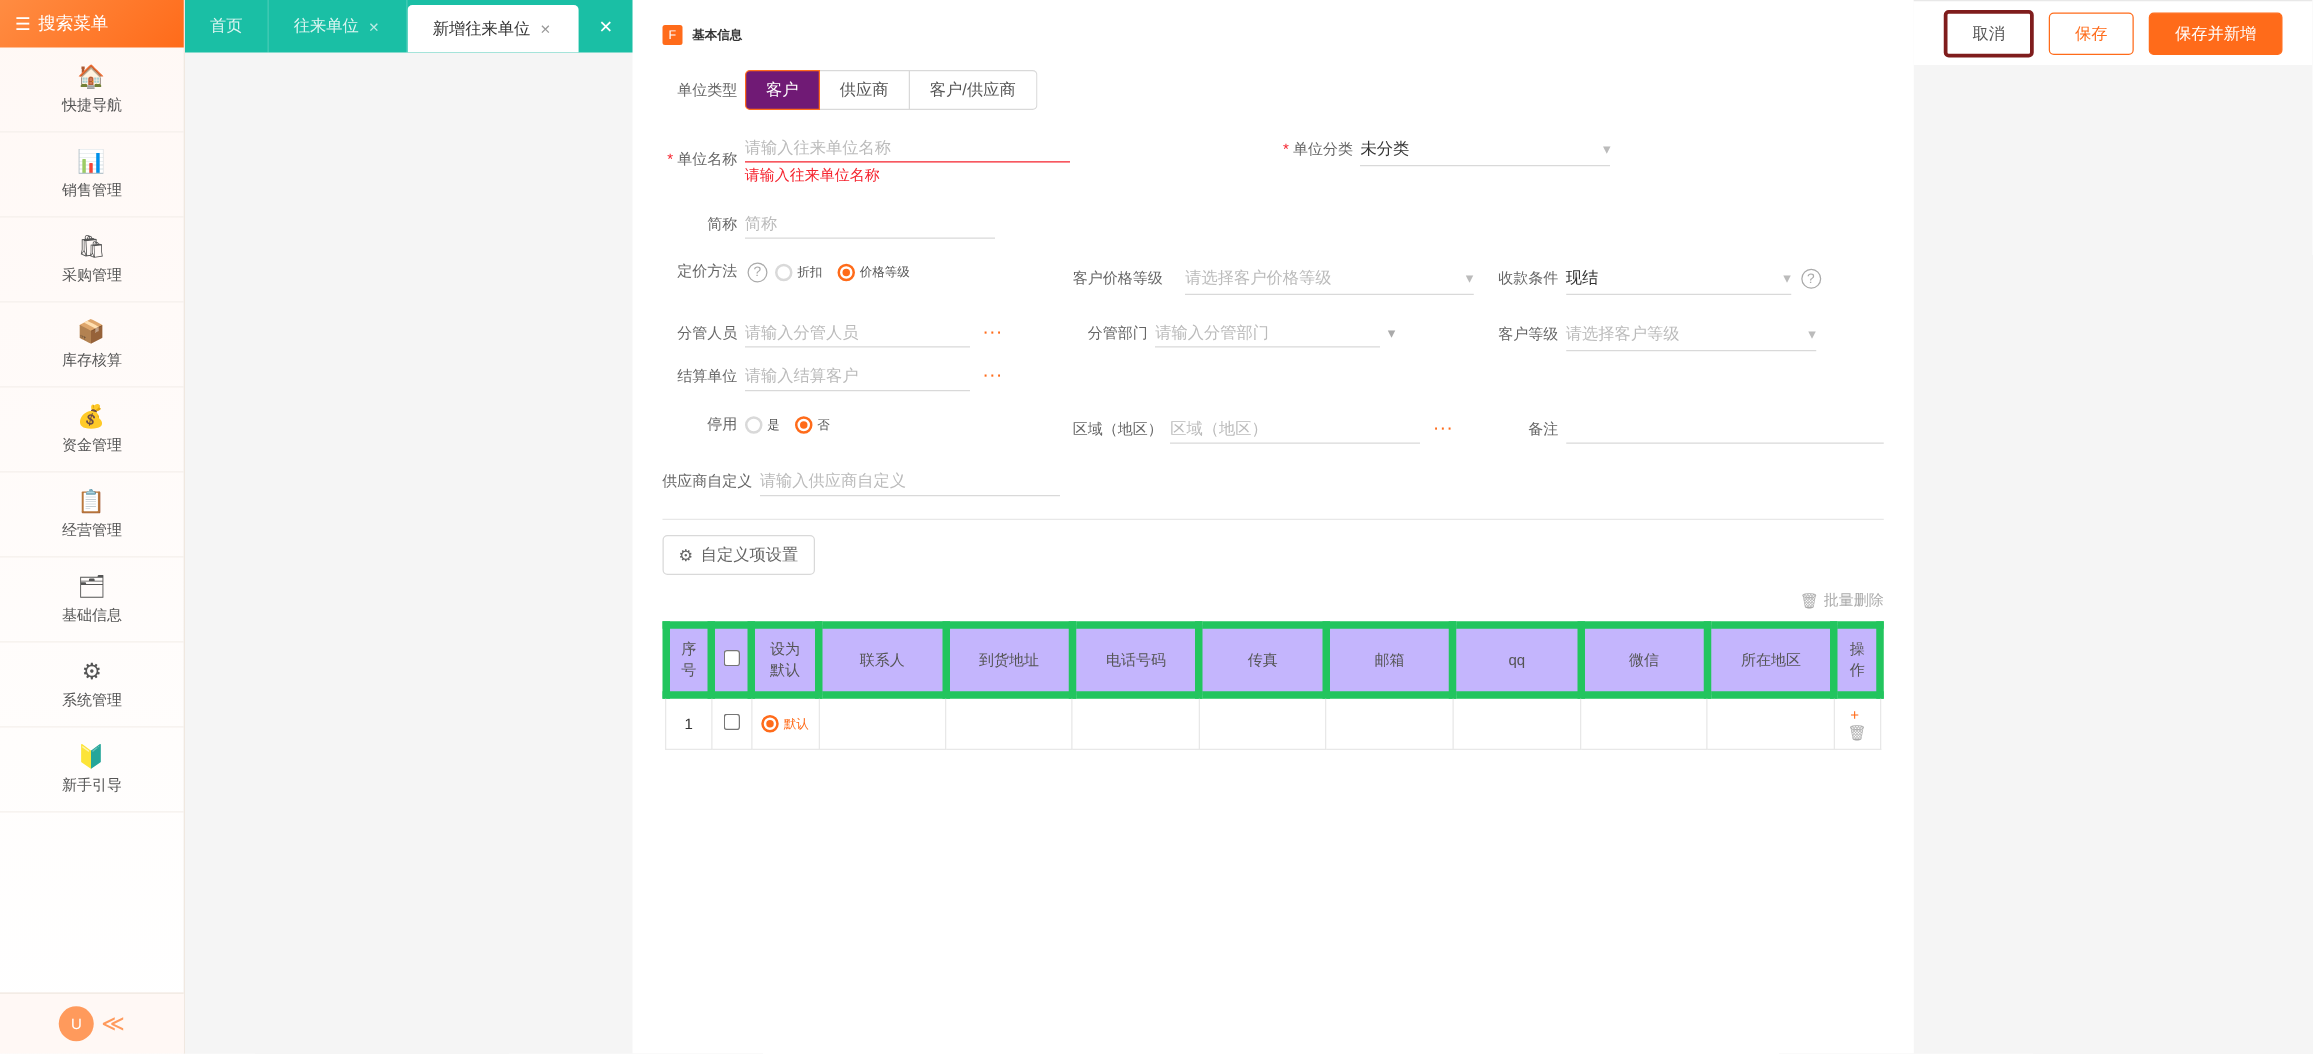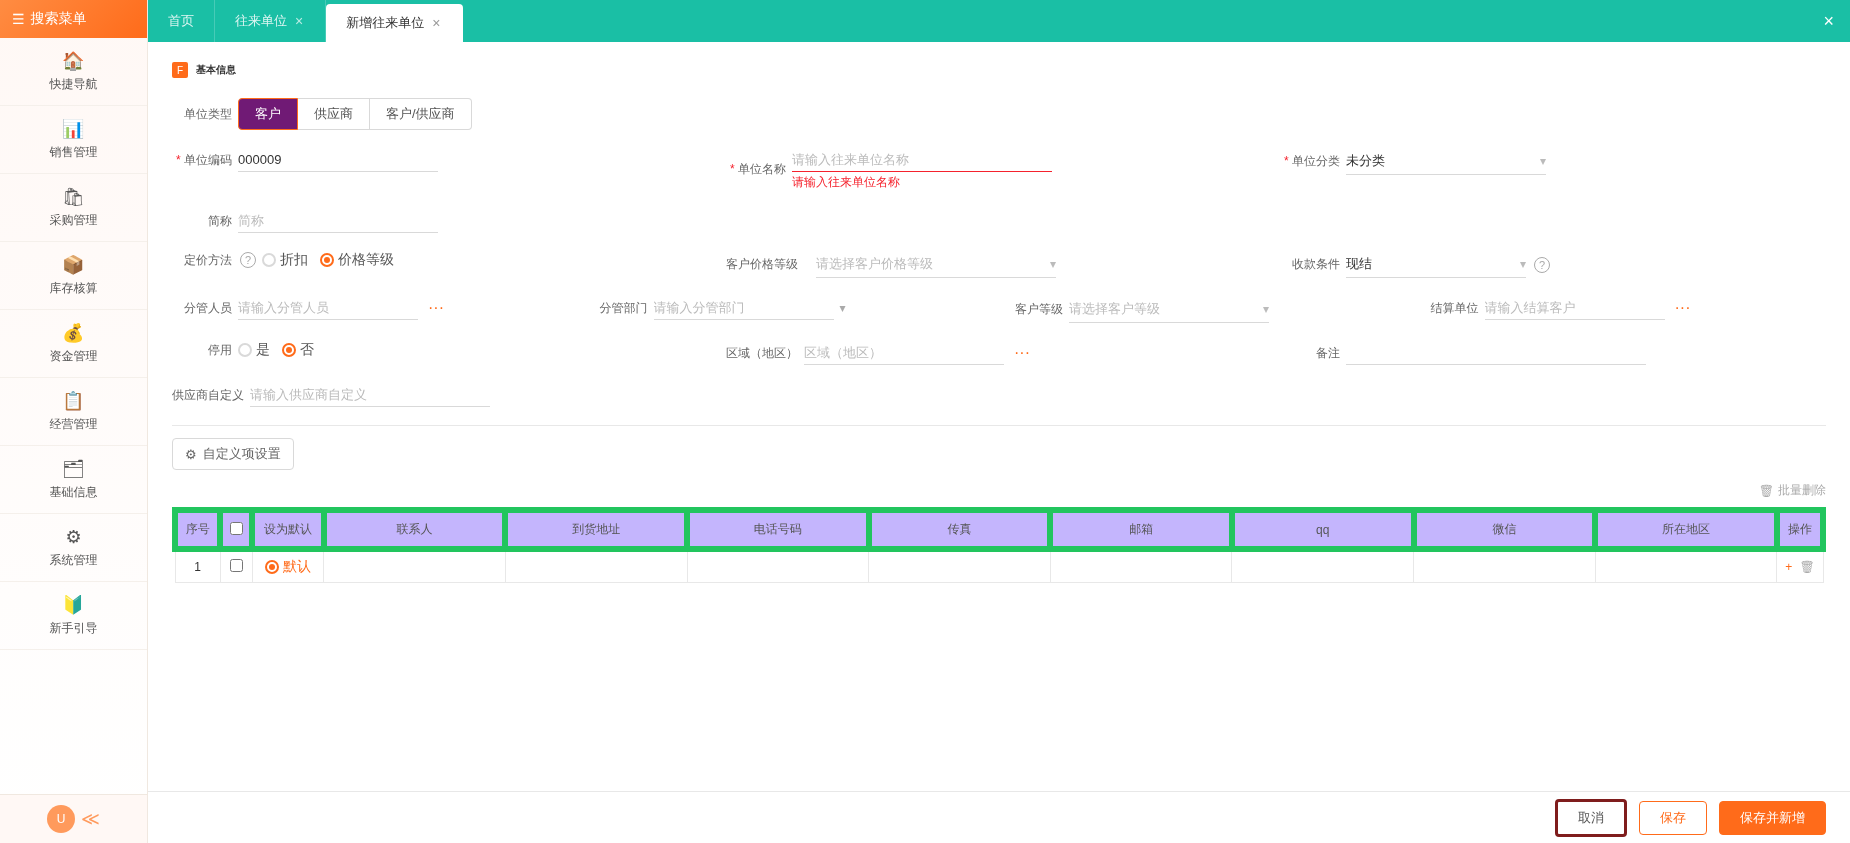--- a/index.html
+++ b/index.html
@@ -50,21 +50,21 @@
       width: 28px; height: 28px; border-radius: 50%;
       background: #ff9a5c;
       display: flex; align-items: center; justify-content: center;
       color: white; font-size: 12px;
     }
 
     
     .main {
       flex: 1;
       display: flex;
-      flex-direction: column;
+      flex-direction: row;
       overflow: hidden;
     }
 
     
     .tab-bar {
       background: #1abfa5;
       display: flex;
       align-items: center;
       height: 42px;
       padding: 0 0;
@@ -218,24 +218,24 @@
     .chevron { color: #aaa; font-size: 12px; }
 
     
     .radio-group {
       display: flex;
       align-items: center;
       gap: 12px;
     }
     .radio-item {
       display: flex;
-      align-items: center;
+      align-items: flex-end;
       gap: 4px;
       cursor: pointer;
-      font-size: 14px;
+      font-size: 10px;
       color: #555;
     }
     .radio-circle {
       width: 14px; height: 14px;
       border-radius: 50%;
       border: 2px solid #d9d9d9;
       display: flex; align-items: center; justify-content: center;
     }
     .radio-circle.checked {
       border-color: #ff6b1a;
@@ -459,24 +459,20 @@
         <span class="field-label">单位类型</span>
         <div class="type-buttons">
           <button class="type-btn active">客户</button>
           <button class="type-btn">供应商</button>
           <button class="type-btn">客户/供应商</button>
         </div>
       </div>
     </div>
 
     <div class="form-row">
-      <div class="form-field">
-        <span class="field-label required">单位编码</span>
-        <input class="field-input" type="text" value="000009" style="max-width: 200px;">
-      </div>
       <div class="form-field">
         <span class="field-label required">单位名称</span>
         <div class="field-input-wrapper">
           <input class="field-input error-border" type="text" placeholder="请输入往来单位名称" style="max-width: 260px;">
           <span class="error-tip">请输入往来单位名称</span>
         </div>
       </div>
       <div class="form-field">
         <span class="field-label required">单位分类</span>
         <div class="field-select" style="max-width:200px;">

